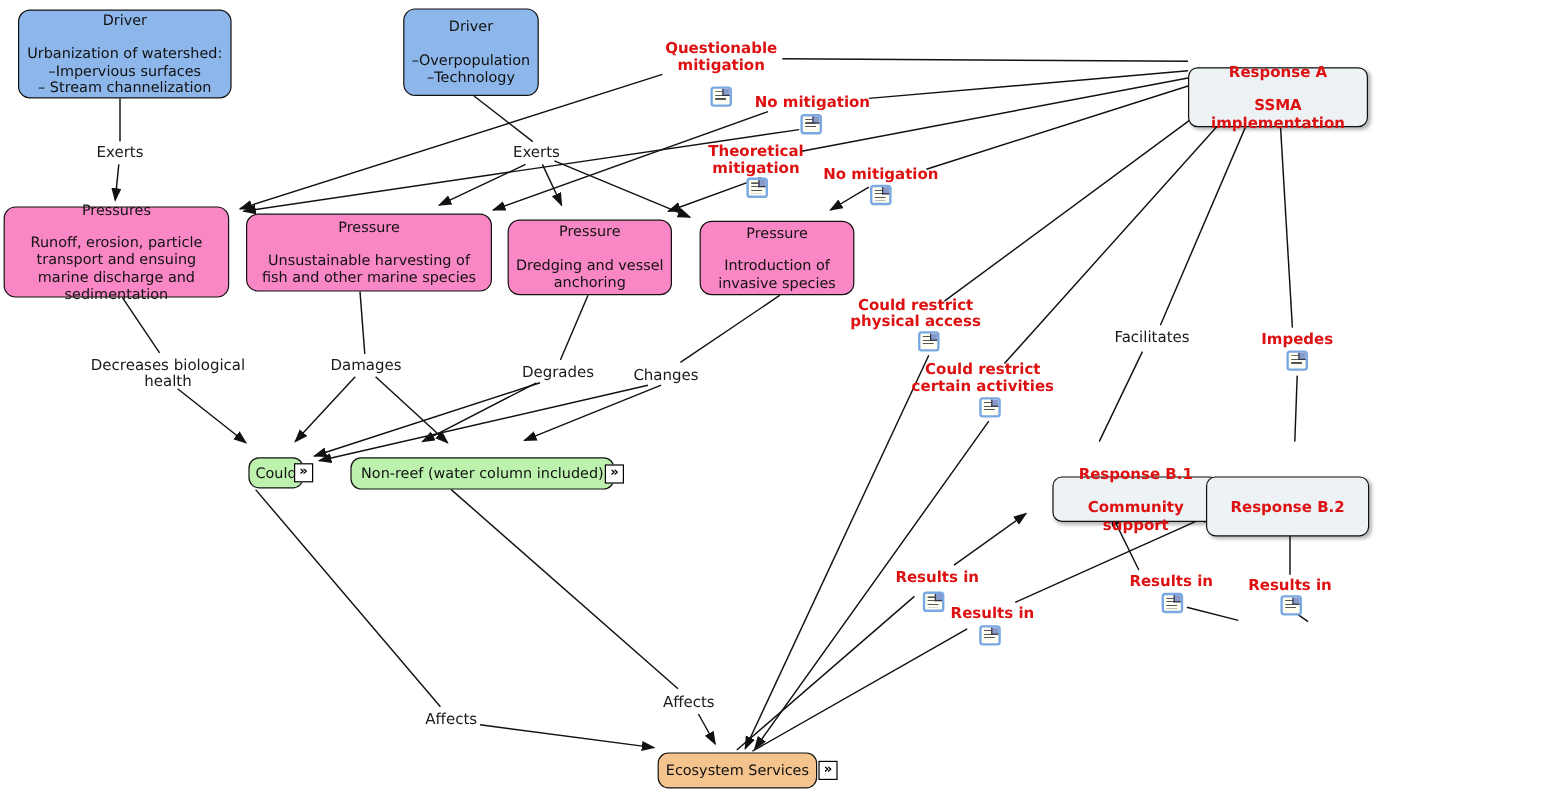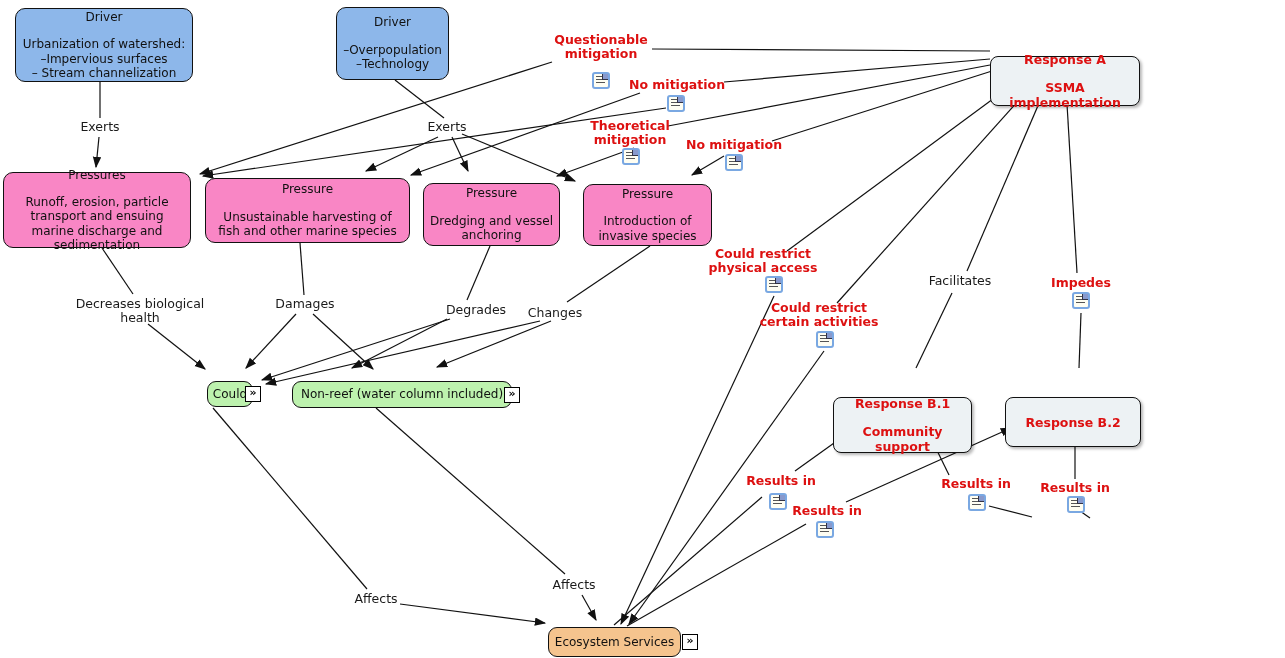--- a/index.html
+++ b/index.html
@@ -133,40 +133,40 @@
   </div>
   <div class="node green" style="left:292px;top:381px;width:220px;height:27px">
     <div class="nt">Non-reef (water column included)</div>
     <span class="expand">»</span>
   </div>
 
   <div class="node resp" style="left:990px;top:27px;width:150px;height:50px">
     <div class="nt">Response A</div>
     <div class="nb">SSMA implementation</div>
   </div>
-  <div class="node resp" style="left:833px;top:368px;width:139px;height:56px">
+  <div class="node resp" style="left:877px;top:368px;width:139px;height:38px">
     <div class="nt">Response B.1</div>
     <div class="nb">Community support</div>
   </div>
   <div class="node resp" style="left:1005px;top:368px;width:136px;height:50px">
     <div class="nt">Response B.2</div>
   </div>
 
 
   <div class="node orange" style="left:548px;top:627px;width:133px;height:30px">
     <div class="nt">Ecosystem Services</div>
     <span class="expand out">»</span>
   </div>
 
   <div class="lbl" style="left:70px;top:120px;width:60px">Exerts</div>
   <div class="lbl" style="left:417px;top:120px;width:60px">Exerts</div>
   <div class="lbl" style="left:72px;top:297px;width:136px">Decreases biological
 health</div>
   <div class="lbl" style="left:265px;top:297px;width:80px">Damages</div>
-  <div class="lbl" style="left:436px;top:303px;width:80px">Degrades</div>
+  <div class="lbl" style="left:425px;top:303px;width:80px">Degrades</div>
   <div class="lbl" style="left:515px;top:306px;width:80px">Changes</div>
   <div class="lbl" style="left:920px;top:274px;width:80px">Facilitates</div>
   <div class="lbl" style="left:336px;top:592px;width:80px">Affects</div>
   <div class="lbl" style="left:534px;top:578px;width:80px">Affects</div>
 
   <div class="lbl red" style="left:546px;top:33px;width:110px">Questionable
 mitigation</div>
   <span class="res-icon" style="left:592px;top:72px"></span>
 
   <div class="lbl red" style="left:627px;top:78px;width:100px">No mitigation</div>

